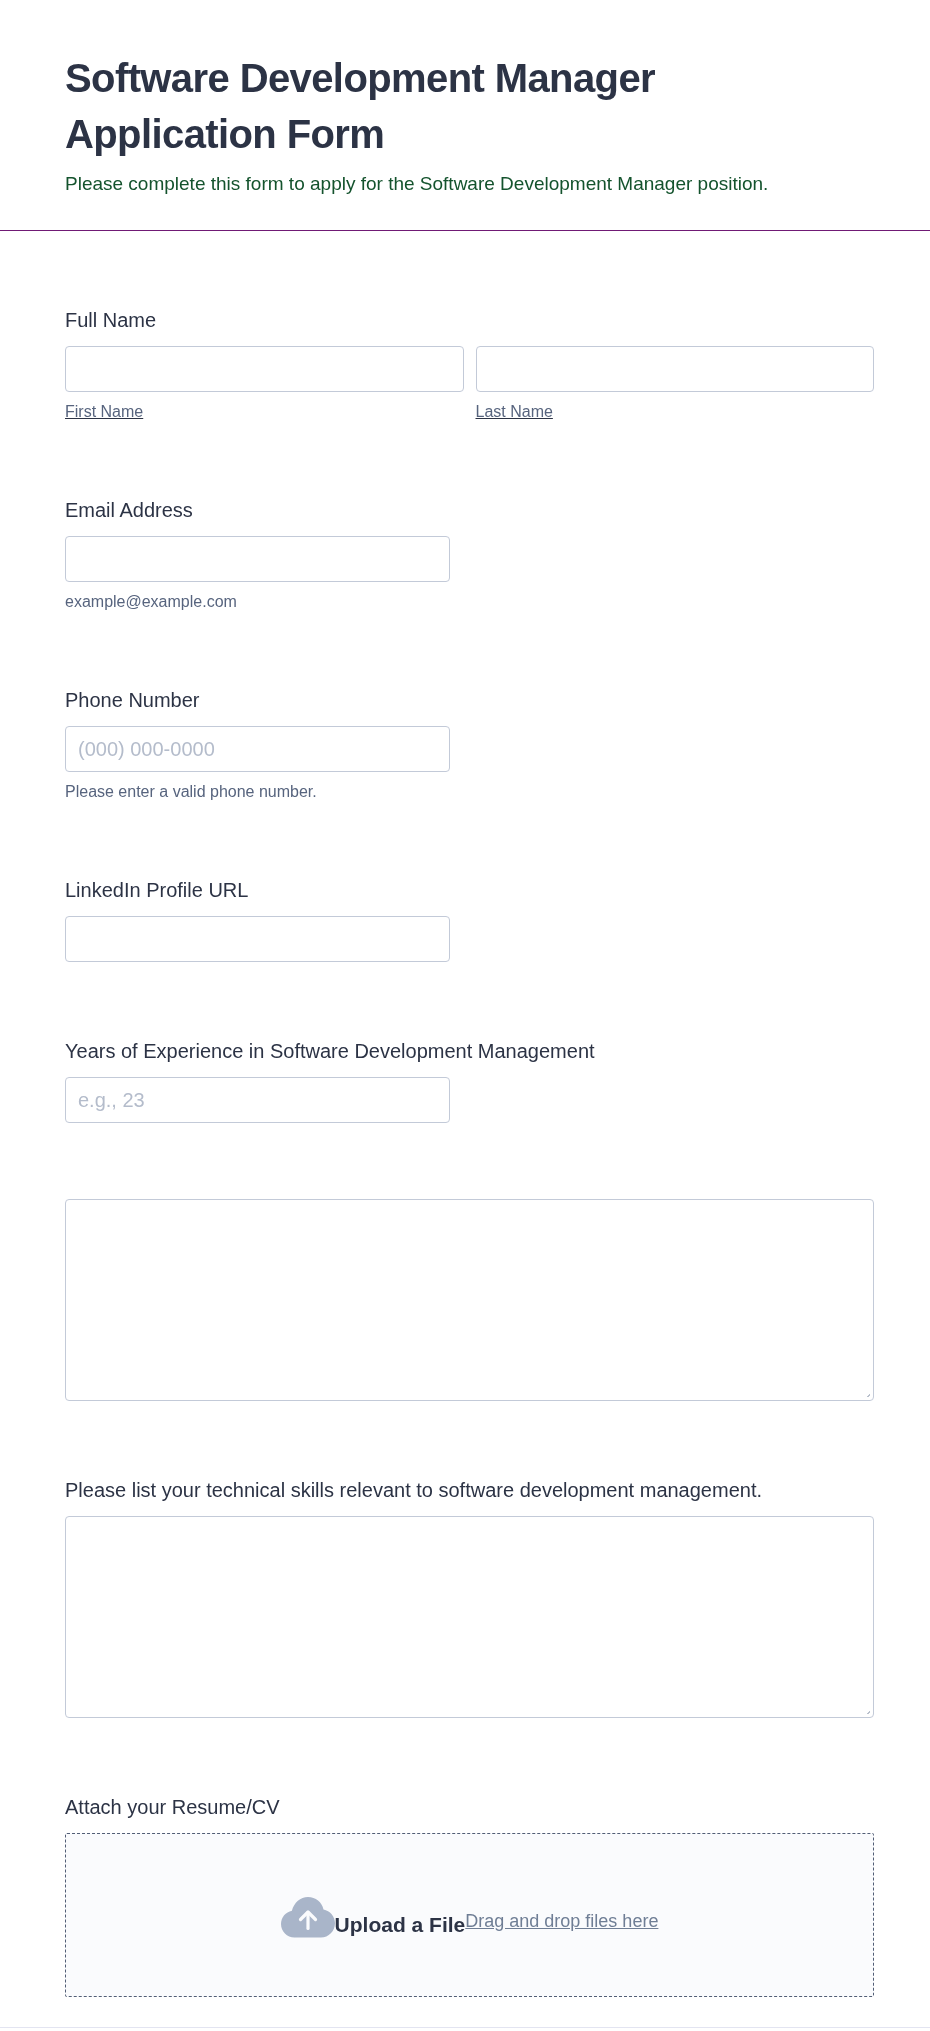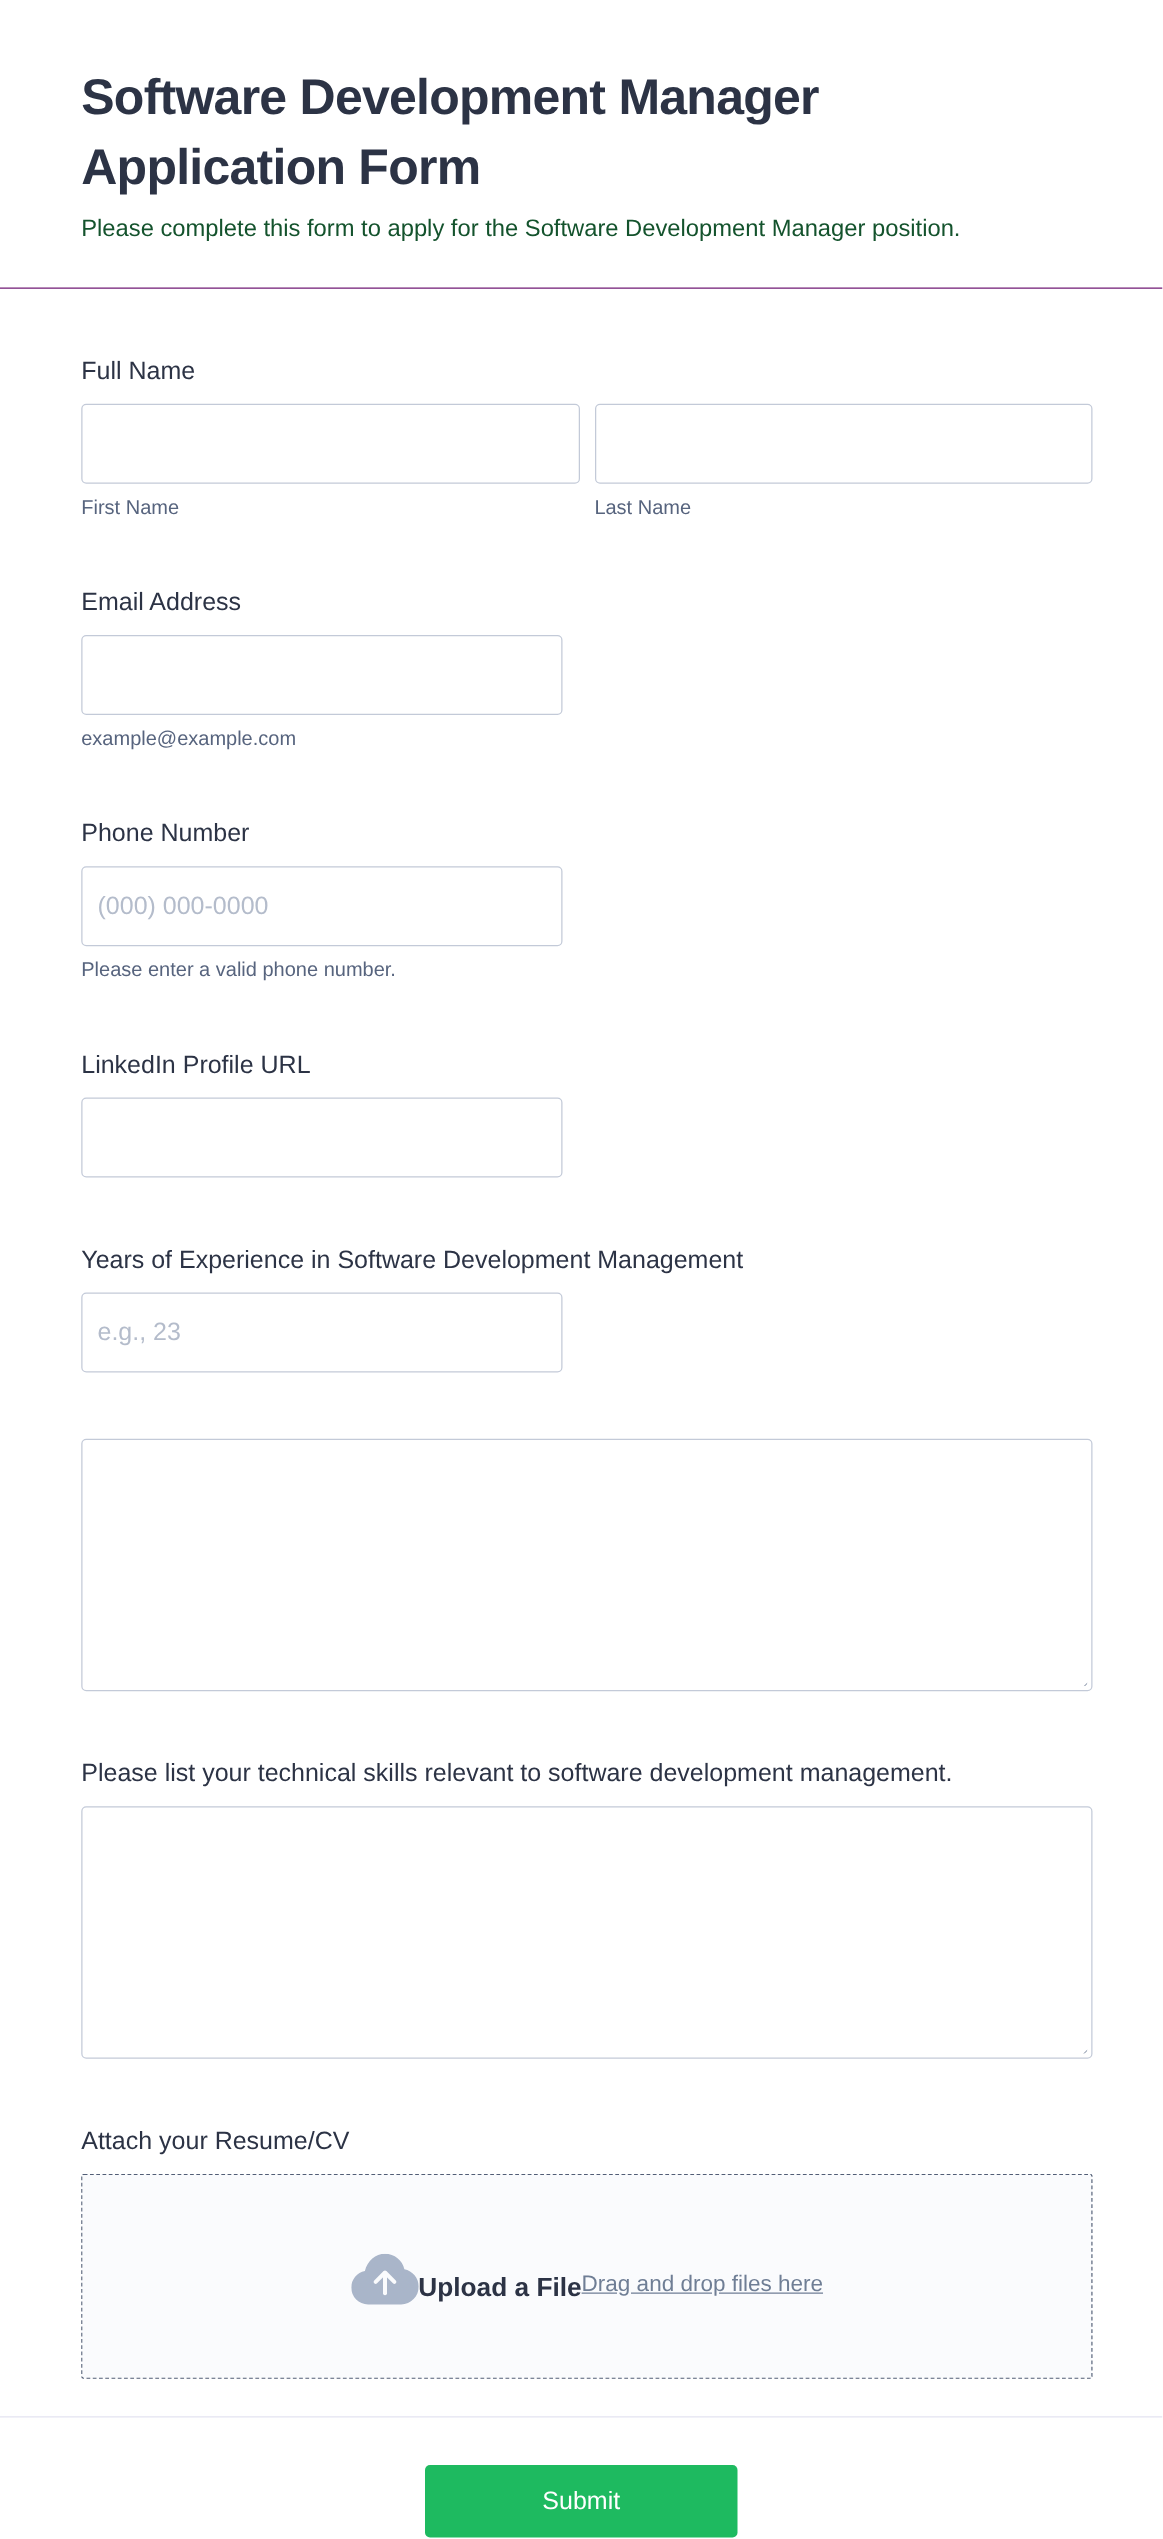--- a/index.html
+++ b/index.html
@@ -32,38 +32,39 @@
     line-height: 26px;
     color: #14532d;
     max-width: 810px;
   }
 
   
   .form-body {
     padding: 0 56px 30px 65px;
     border-bottom: 1px solid #e3e4f1;
   }
-  .question { margin-top: 53px; }
+  .question { margin-top: 76px; }
   .q-label {
     display: block;
     font-size: 20px;
     line-height: 27px;
     font-weight: 500;
     color: #2c3345;
   }
   .row {
     display: flex;
     gap: 12px;
     margin-top: 12px;
+    text-decoration: underline;
   }
   .col { flex: 1; }
 
   input.text-input {
     display: block;
-    height: 64px;
+    height: 46px;
     width: 385px;
     margin-top: 12px;
     padding: 10px 12px;
     border: 1px solid #c3cad8;
     border-radius: 4px;
     font-family: inherit;
     font-size: 20px;
     color: #2c3345;
     background: #fff;
     outline: none;

